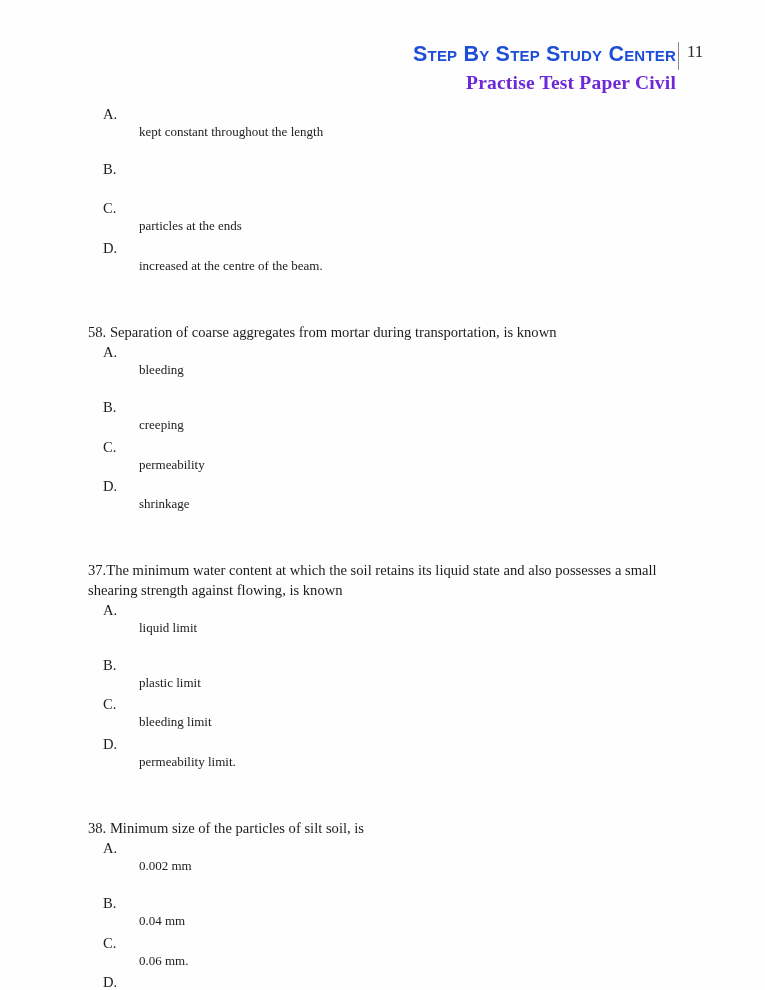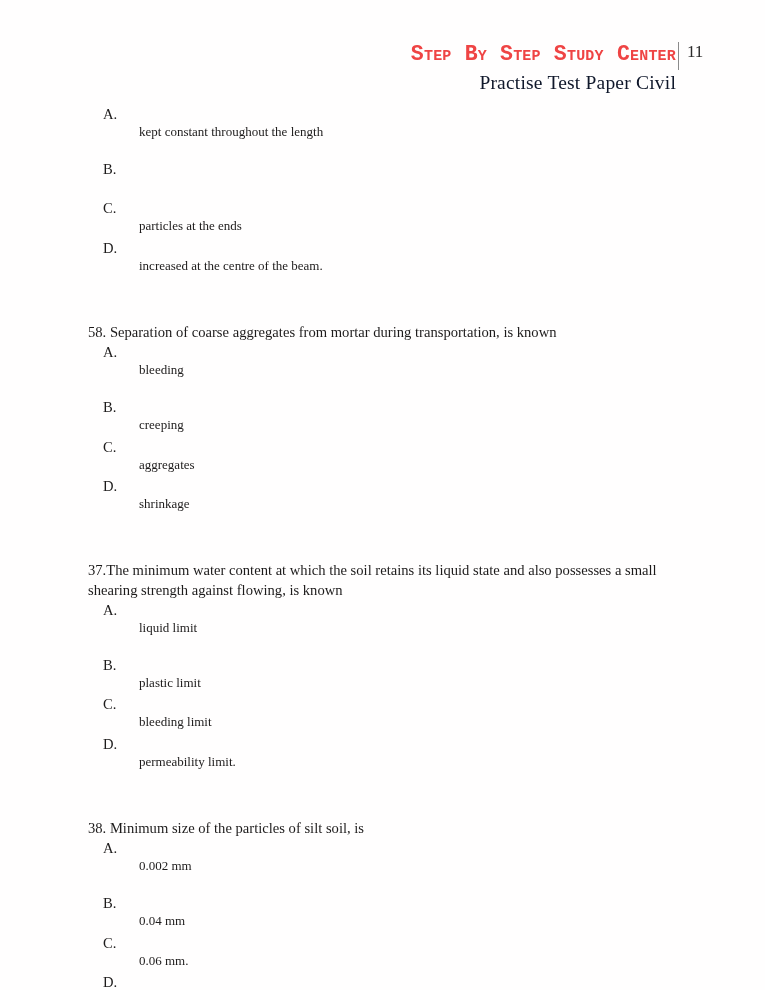--- a/index.html
+++ b/index.html
@@ -37,26 +37,26 @@
     position: absolute;
     top: 0;
     left: 0;
     width: 765px;
     height: 30px;
   }
   .brand-title {
     position: absolute;
     right: 89px;
     top: 2px;
-    font-family: Liberation Mono, monospace;
+    font-family: Liberation Sans, sans-serif;
     font-size: 21.5px;
     font-weight: bold;
     font-variant: small-caps;
     letter-spacing: 0.2px;
-    color: #ef4444;
+    color: #1d4ed8;
     white-space: nowrap;
     line-height: 24px;
   }
   .header-divider {
     position: absolute;
     left: 678px;
     top: 2px;
     width: 1px;
     height: 28px;
     background: #8b8b8b;
@@ -69,22 +69,22 @@
     font-size: 17px;
     color: #2b2b2b;
     line-height: 16px;
   }
   .brand-subtitle {
     position: absolute;
     top: 31px;
     right: 89px;
     font-family: "Liberation Serif", "DejaVu Serif", serif;
     font-size: 19.5px;
-    font-weight: normal;
-    color: #0f172a;
+    font-weight: bold;
+    color: #6d28d9;
     white-space: nowrap;
     line-height: 24px;
     letter-spacing: 0.2px;
   }
 
   
   .content {
     position: absolute;
     top: 104px;
     left: 0;
@@ -178,21 +178,21 @@
           <li class="option-row">
             <span class="option-letter">A.</span>
             <span class="option-text">bleeding</span>
           </li>
           <li class="option-row">
             <span class="option-letter">B.</span>
             <span class="option-text">creeping</span>
           </li>
           <li class="option-row">
             <span class="option-letter">C.</span>
-            <span class="option-text">aggregates</span>
+            <span class="option-text">permeability</span>
           </li>
           <li class="option-row">
             <span class="option-letter">D.</span>
             <span class="option-text">shrinkage</span>
           </li>
         </ul>
       </div>
       <div class="qblock q-spaced">
         <p class="question-text">37.The minimum water content at which the soil retains its liquid state and also possesses a small shearing strength against flowing, is known</p>
         <ul class="options">

